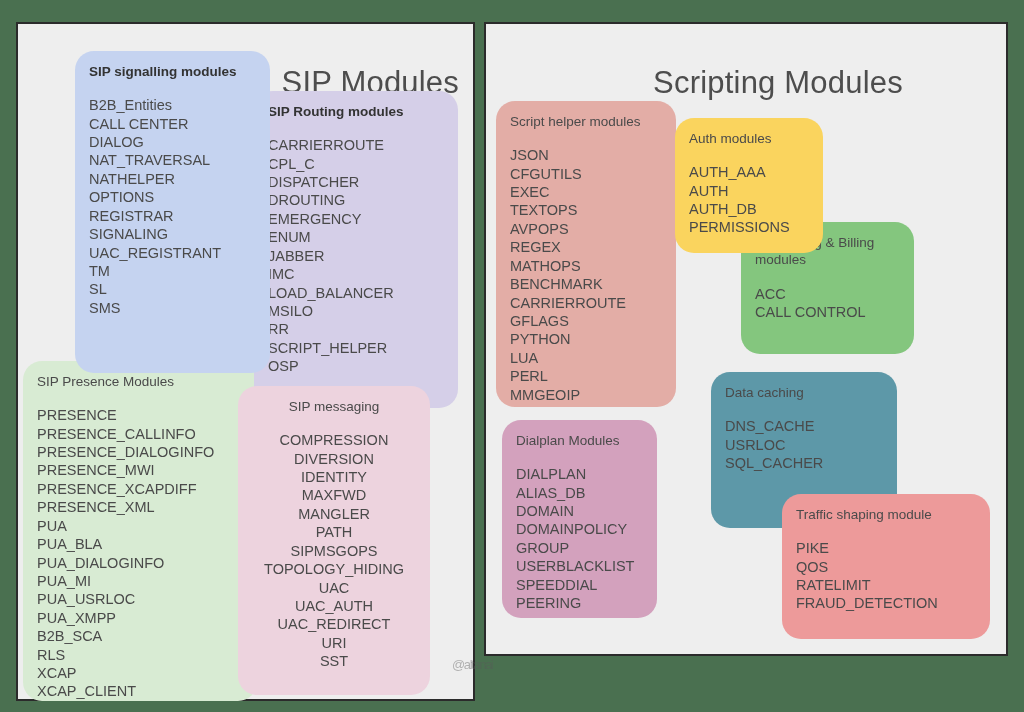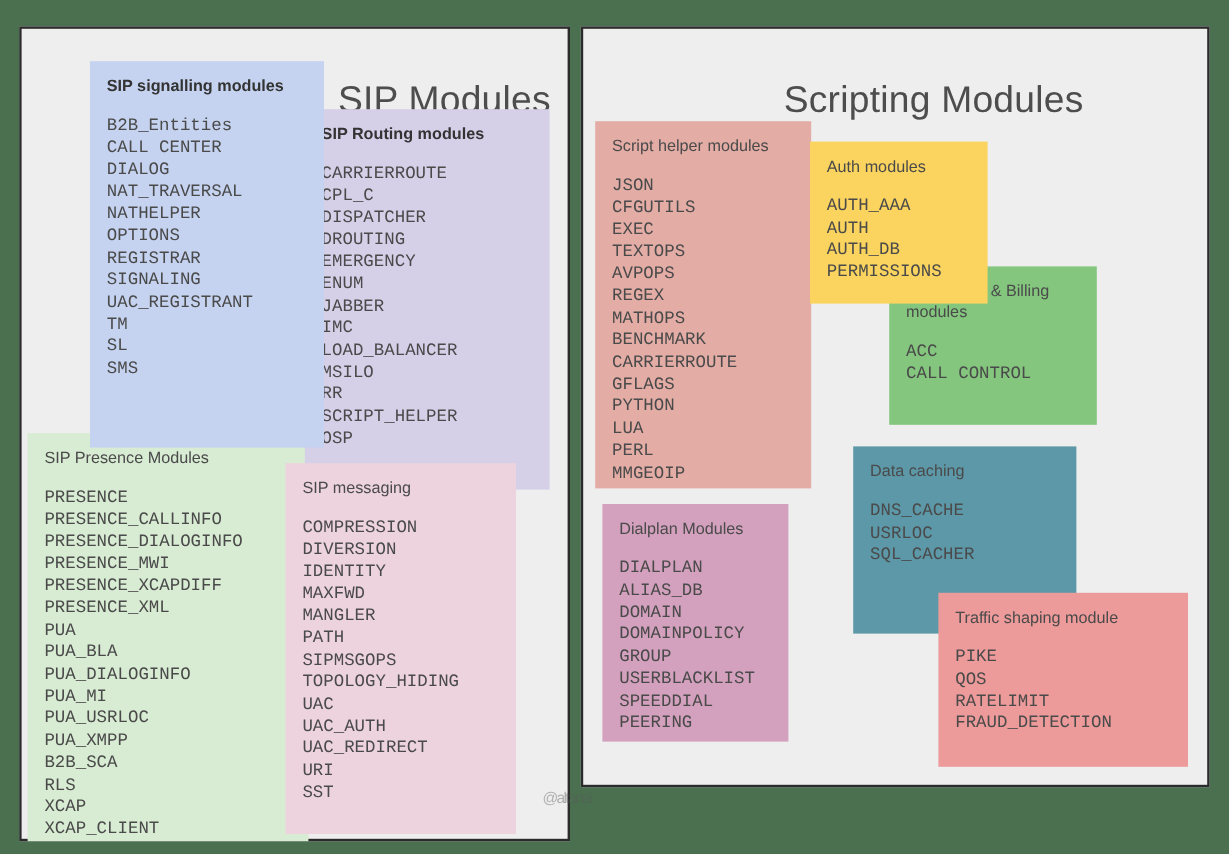--- a/index.html
+++ b/index.html
@@ -54,37 +54,37 @@
   #title-scripting {
     left: 50%;
     transform: translateX(-50%);
     top: 20px;
   }
   
   .group {
     position: absolute;
     box-sizing: border-box;
     padding: 12px 14px 14px 14px;
+    border-radius: 19px;
   }
   .group-heading {
     font-size: 13.5px;
     color: #4a4a4a;
     margin: 0 0 16px 0;
     line-height: 1.28;
     white-space: pre-line;
   }
   .group-heading.bold {
     font-weight: bold;
     color: #333333;
   }
   .group-list {
     list-style: none;
     margin: 0;
     padding: 0;
-    font-family: Liberation Mono, monospace;
   }
   .group-list li {
     font-size: 14.5px;
     line-height: 18.4px;
     color: #4a4a4a;
     white-space: nowrap;
   }
 
   
   #grp-sip-signalling {
@@ -111,20 +111,21 @@
     background: #d8ebd3;
     z-index: 1;
   }
   #grp-sip-messaging {
     left: 220px;
     top: 362px;
     width: 192px;
     height: 309px;
     background: #edd3de;
     z-index: 4;
+    text-align: center;
   }
 
   
   #grp-script-helper {
     left: 10px;
     top: 77px;
     width: 180px;
     height: 306px;
     background: #e3ada6;
     z-index: 2;

